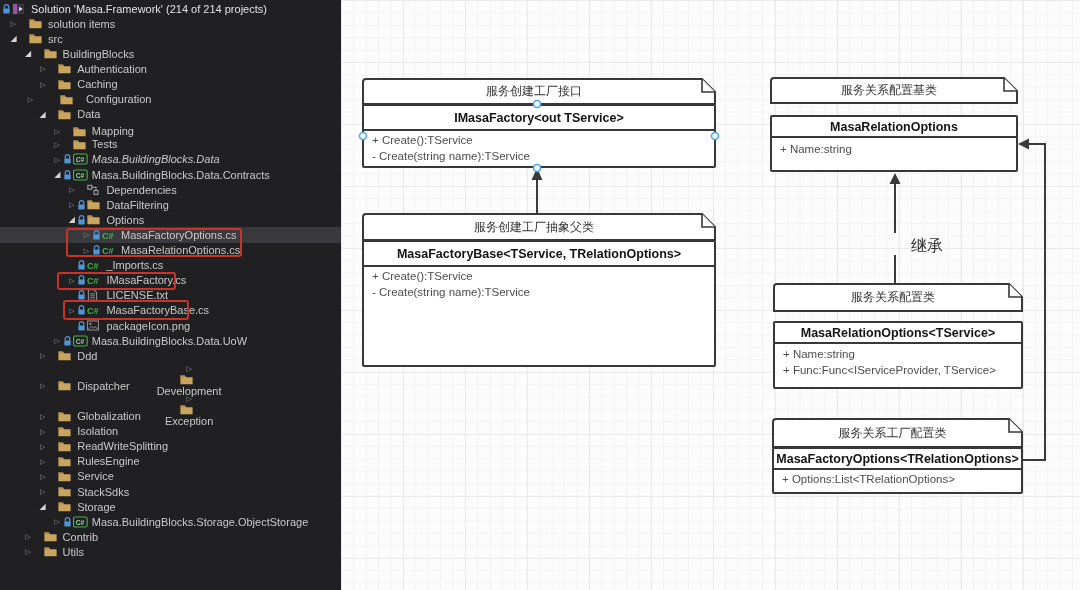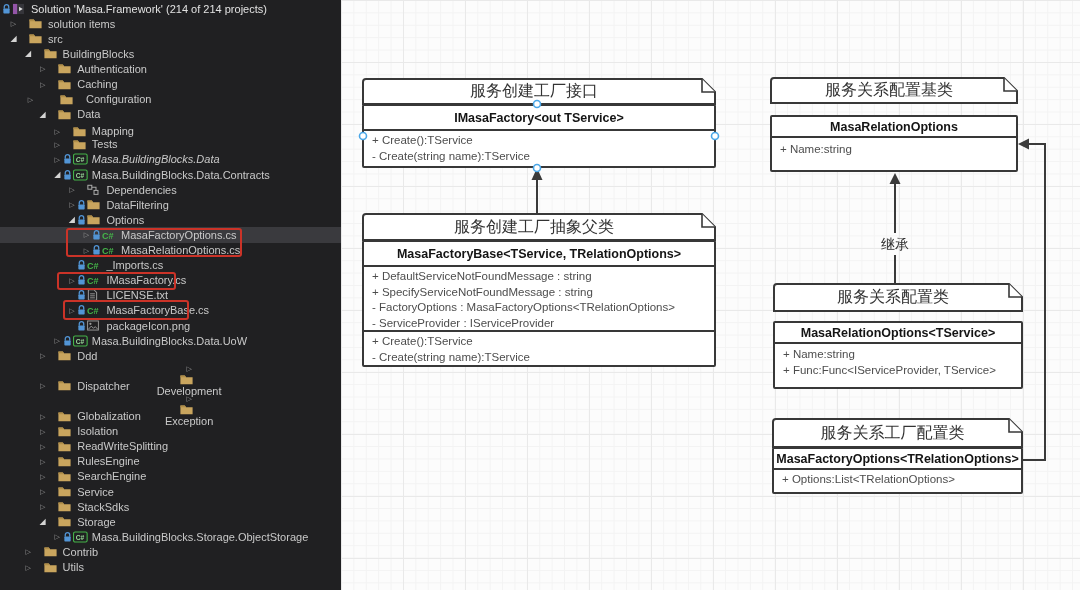--- a/index.html
+++ b/index.html
@@ -41,36 +41,36 @@
       linear-gradient(to bottom, #e9e9e9 1px, transparent 1px),
       linear-gradient(to right, #f3f3f3 1px, transparent 1px),
       linear-gradient(to bottom, #f3f3f3 1px, transparent 1px);
     background-size:62px 62px, 62px 62px, 12.4px 12.4px, 12.4px 12.4px;
     overflow:hidden;
   }
   .note { position:absolute; z-index:1; }
   .note .txt {
     position:absolute; left:0; top:0; right:14px; bottom:0; z-index:2;
     display:flex; align-items:center; justify-content:center;
-    font-size:16px; color:#333; padding-left:4px;
+    font-size:12px; color:#333; padding-left:4px;
   }
   .cls {
     position:absolute; z-index:2; background:#fff;
     border:2px solid #383838; border-radius:2px;
   }
   .cls .title {
     display:flex; align-items:center; justify-content:center;
     font-weight:bold; font-size:12.5px; color:#141414;
     border-bottom:2px solid #383838;
   }
   .sec { padding:2px 8px 0; font-size:11.5px; color:#4d4d4d; line-height:15.5px; overflow:hidden; }
   .sec + .sec { border-top:2px solid #383838; }
   .edges { position:absolute; left:0; top:0; z-index:3; pointer-events:none; }
   .edge-label {
-    position:absolute; z-index:4; font-size:14px; color:#2e2e2e; text-align:center;
+    position:absolute; z-index:4; font-size:16px; color:#2e2e2e; text-align:center;margin-left:32px;
   }
 </style>
 </head>
 <body>
 
 <div class="sidebar">
   <div id="tree">
       <div class="row" style="padding-left: 2px;">
 
     <span class="slot lock-slot">
@@ -467,31 +467,20 @@
       <div class="row" style="padding-left: 37.2px;">
     <span class="exp">▷</span>
     <span class="slot lock-slot"></span>
     <span class="tic type-ic">
           <svg width="13" height="11" viewBox="0 0 16 13">
             <path d="M0.5 1.5 h5.4 l1.6 2.1 H15.5 V12.3 H0.5 Z" fill="#c9a55e"></path>
             <path d="M0.5 1.5 h5.4 l1.6 2.1 H0.5 Z" fill="#b08e49"></path>
           </svg>
         </span>
     <span class="lbl">RulesEngine</span>
-  </div>
-      <div class="row" style="padding-left: 37.2px;">
-    <span class="exp">▷</span>
-    <span class="slot lock-slot"></span>
-    <span class="tic type-ic">
-          <svg width="13" height="11" viewBox="0 0 16 13">
-            <path d="M0.5 1.5 h5.4 l1.6 2.1 H15.5 V12.3 H0.5 Z" fill="#c9a55e"></path>
-            <path d="M0.5 1.5 h5.4 l1.6 2.1 H0.5 Z" fill="#b08e49"></path>
-          </svg>
-        </span>
-    <span class="lbl">SearchEngine</span>
   </div>
       <div class="row" style="padding-left: 37.2px;">
     <span class="exp">▷</span>
     <span class="slot lock-slot"></span>
     <span class="tic type-ic">
           <svg width="13" height="11" viewBox="0 0 16 13">
             <path d="M0.5 1.5 h5.4 l1.6 2.1 H15.5 V12.3 H0.5 Z" fill="#c9a55e"></path>
             <path d="M0.5 1.5 h5.4 l1.6 2.1 H0.5 Z" fill="#b08e49"></path>
           </svg>
         </span>
@@ -616,26 +605,20 @@
   <div class="cls" style="left:21px; top:104px; width:354px; height:64px">
     <div class="title" style="height:25px">IMasaFactory&lt;out TService&gt;</div>
     <div class="sec" style="height:35px">
       <div>+ Create():TService</div>
       <div>- Create(string name):TService</div>
     </div>
   </div>
 
   <div class="cls" style="left:21px; top:240px; width:354px; height:127px">
     <div class="title" style="height:25px">MasaFactoryBase&lt;TService, TRelationOptions&gt;</div>
-    <div class="sec" style="height:63px">
-      <div>+ DefaultServiceNotFoundMessage : string</div>
-      <div>+ SpecifyServiceNotFoundMessage : string</div>
-      <div>- FactoryOptions : MasaFactoryOptions&lt;TRelationOptions&gt;</div>
-      <div>- ServiceProvider : IServiceProvider</div>
-    </div>
     <div class="sec" style="height:35px">
       <div>+ Create():TService</div>
       <div>- Create(string name):TService</div>
     </div>
   </div>
 
   <div class="cls" style="left:429px; top:115px; width:248px; height:57px">
     <div class="title" style="height:21px">MasaRelationOptions</div>
     <div class="sec" style="height:32px; padding-top:4px">
       <div>+ Name:string</div>

